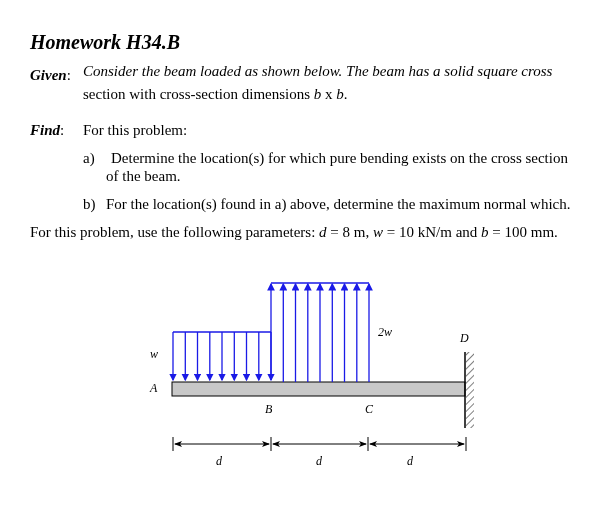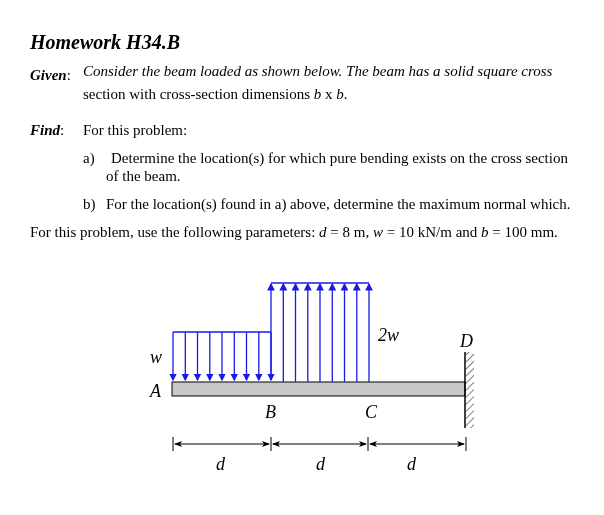--- a/index.html
+++ b/index.html
@@ -2,21 +2,21 @@
 <html><head>
 <meta charset="utf-8">
 <style>
   html,body{margin:0;padding:0;background:#fff;}
   body{width:604px;height:515px;position:relative;overflow:hidden;
        font-family:"Liberation Serif","DejaVu Serif",serif;color:#000;font-size:15px;}
   .abs{position:absolute;white-space:nowrap;}
   .bi{font-weight:bold;font-style:italic;}
   .it{font-style:italic;}
   svg{position:absolute;left:0;top:0;}
-  .lbl{font-family:"Liberation Serif",serif;font-style:italic;font-size:18px;}
+  .lbl{font-family:"Liberation Serif",serif;font-style:italic;font-size:12px;}
 </style>
 </head>
 <body>
 
 <div class="abs bi" style="left:30px;top:31px;font-size:20px;">Homework H34.B</div>
 
 <div class="abs" style="left:30px;top:67px;">
   <span class="bi">Given</span><span>:</span>
 </div>
 <div class="abs" style="left:83px;top:63px;font-style:italic;">Consider the beam loaded as shown below. The beam has a solid square cross</div>

